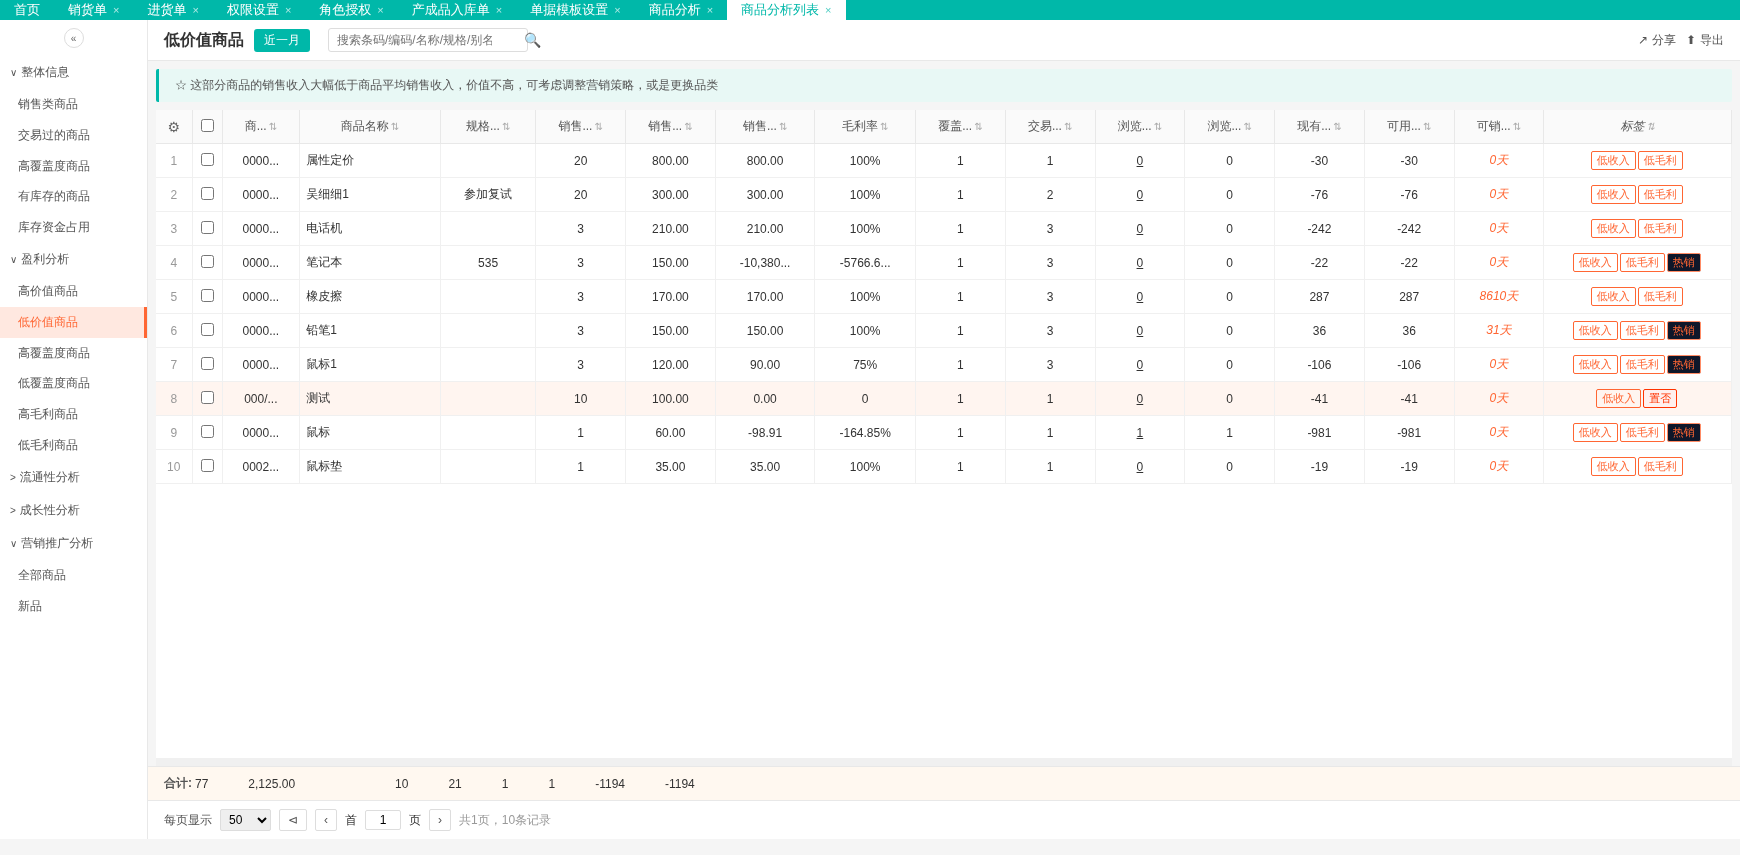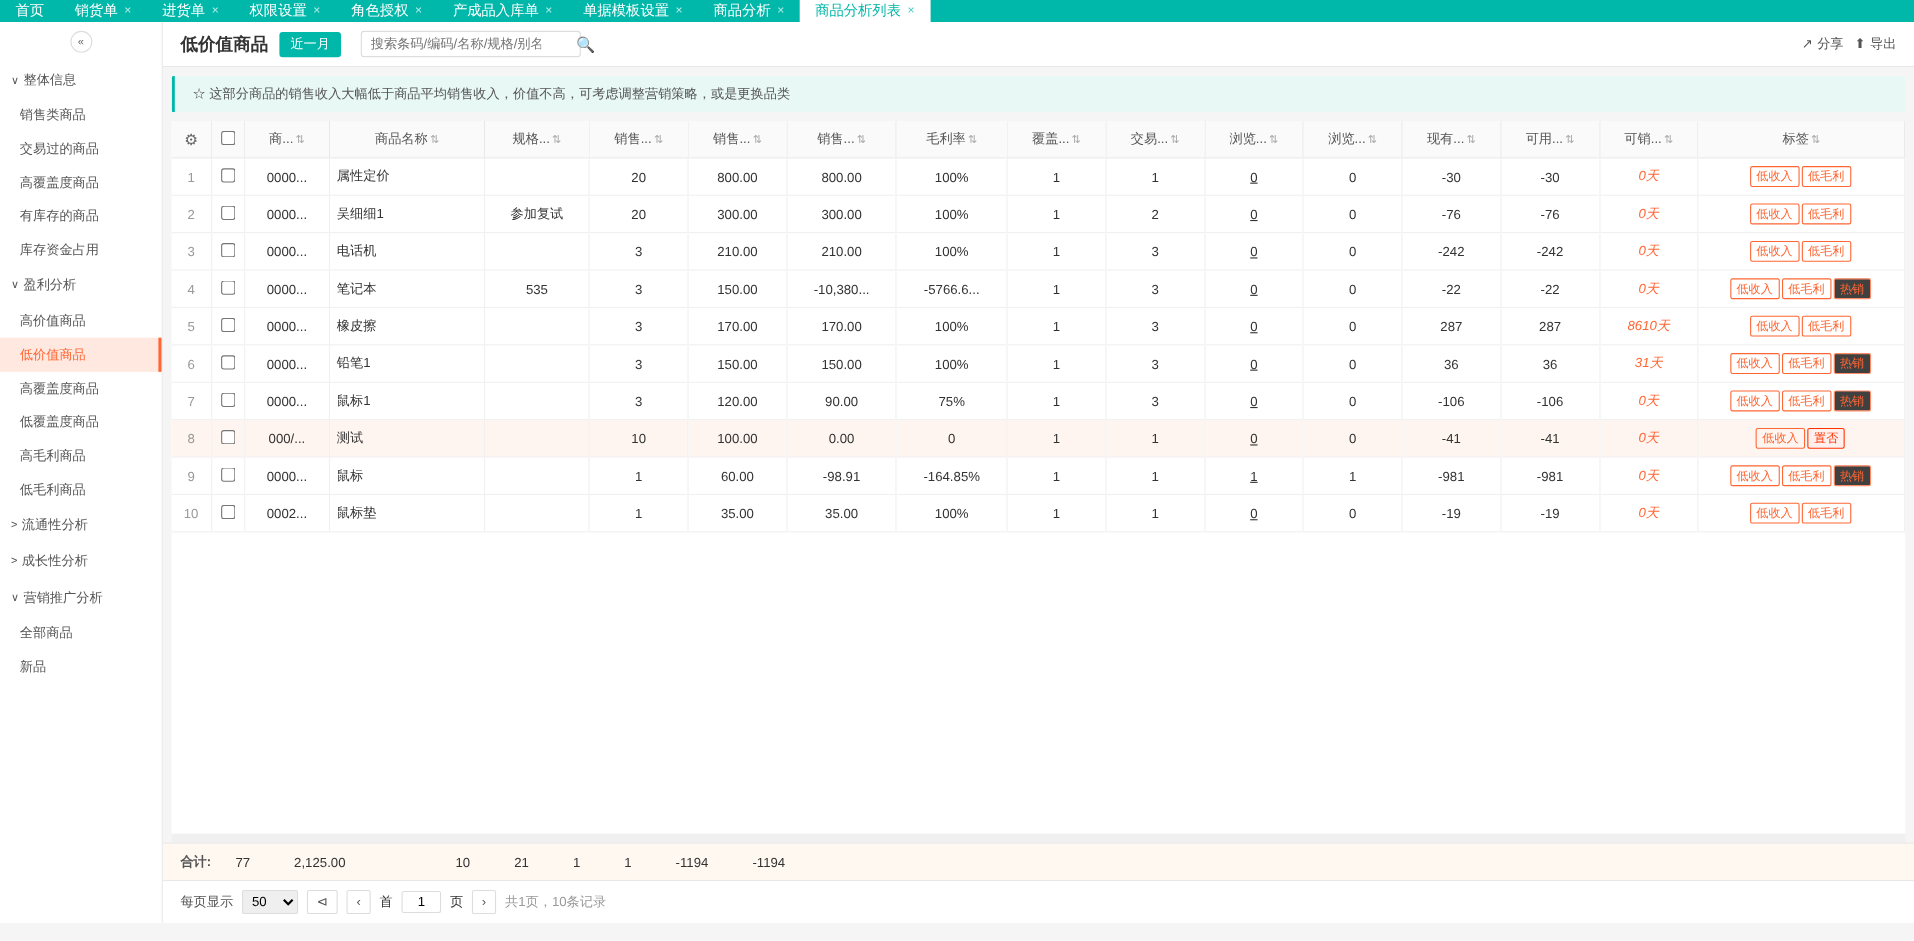--- a/index.html
+++ b/index.html
@@ -199,37 +199,37 @@
     tbody td.text-orange { color: #ff6633; font-style: italic; }
 
     .tag {
       display: inline-block;
       padding: 1px 5px;
       border-radius: 2px;
       font-size: 11px;
       margin-right: 2px;
     }
     .tag-orange-outline { color: #ff6633; border: 1px solid #ff6633; }
-    .tag-orange-fill { color: #ff6633; border: 1px solid #ff8c66; background: #404040; }
+    .tag-orange-fill { color: #ff6633; border: 1px solid #ff8c66; background: #0f172a; }
     .tag-red-fill { color: #ff3300; border: 1px solid #ff3300; background: #fff0ee; }
 
     .underline-link { text-decoration: underline; color: #333; cursor: pointer; }
 
     .checkbox-cell { width: 30px; }
     input[type="checkbox"] { cursor: pointer; }
 
     
     .footer-total {
       background: #fff8f0;
       border-top: 1px solid #e8e8e8;
       padding: 8px 16px;
       display: flex;
       align-items: center;
       font-size: 12px;
-      gap: 22px;
+      gap: 3px;
     }
     .footer-label { color: #555; font-weight: bold; }
     .footer-values {
       display: flex;
       flex: 1;
       gap: 0;
     }
 
     
     .pagination {
@@ -371,21 +371,21 @@
               <th>销售...<span class="sort-icon">⇅</span></th>
               <th>销售...<span class="sort-icon">⇅</span></th>
               <th>毛利率<span class="sort-icon">⇅</span></th>
               <th>覆盖...<span class="sort-icon">⇅</span></th>
               <th>交易...<span class="sort-icon">⇅</span></th>
               <th>浏览...<span class="sort-icon">⇅</span></th>
               <th>浏览...<span class="sort-icon">⇅</span></th>
               <th>现有...<span class="sort-icon">⇅</span></th>
               <th>可用...<span class="sort-icon">⇅</span></th>
               <th>可销...<span class="sort-icon">⇅</span></th>
-              <th style="min-width:120px;">标签<span class="sort-icon">⇅</span></th>
+              <th style="min-width:120px;font-style:italic;">标签<span class="sort-icon">⇅</span></th>
             </tr>
           </thead>
           <tbody id="table-body">
           <tr>
                 <td style="color:#999;">1</td>
                 <td class="checkbox-cell"><input type="checkbox" style=""></td>
                 <td>0000...</td>
                 <td class="text-left">属性定价</td>
                 <td></td>
                 <td>20</td>

